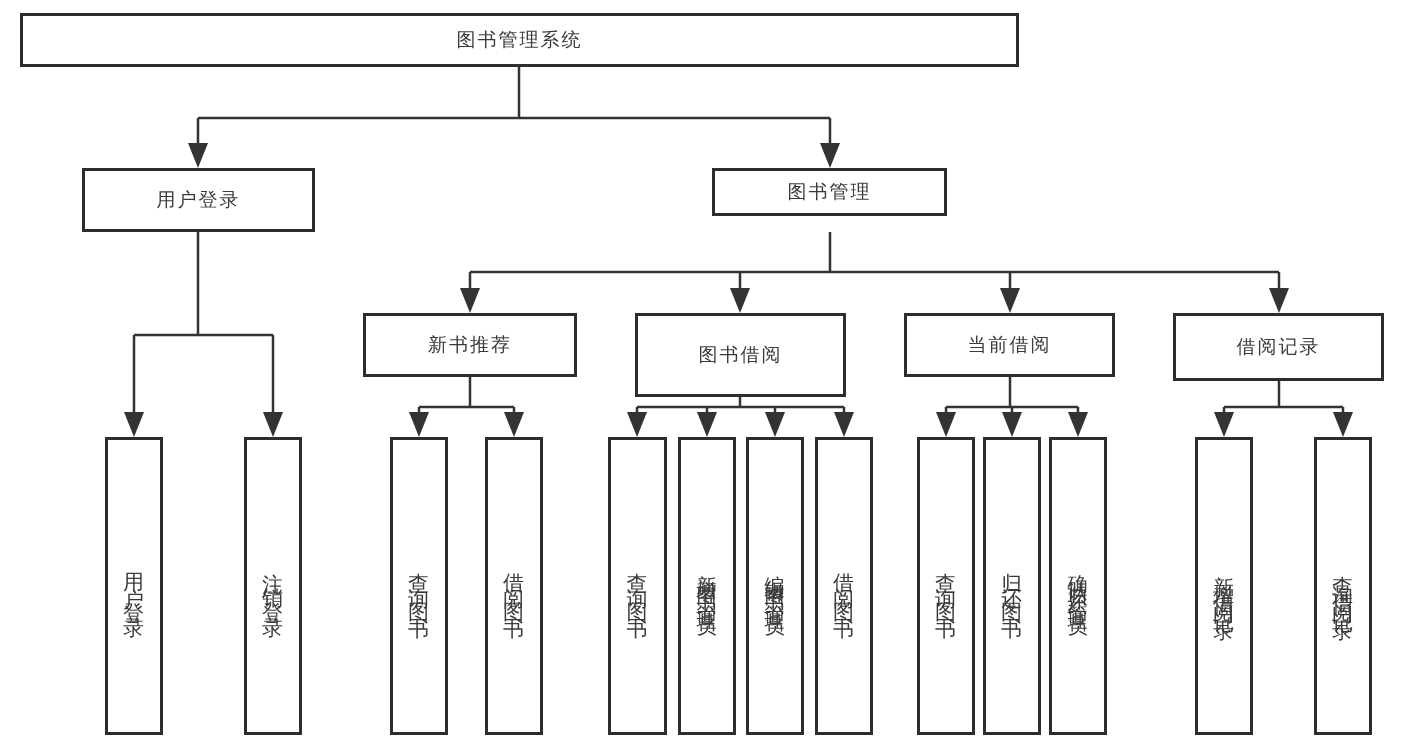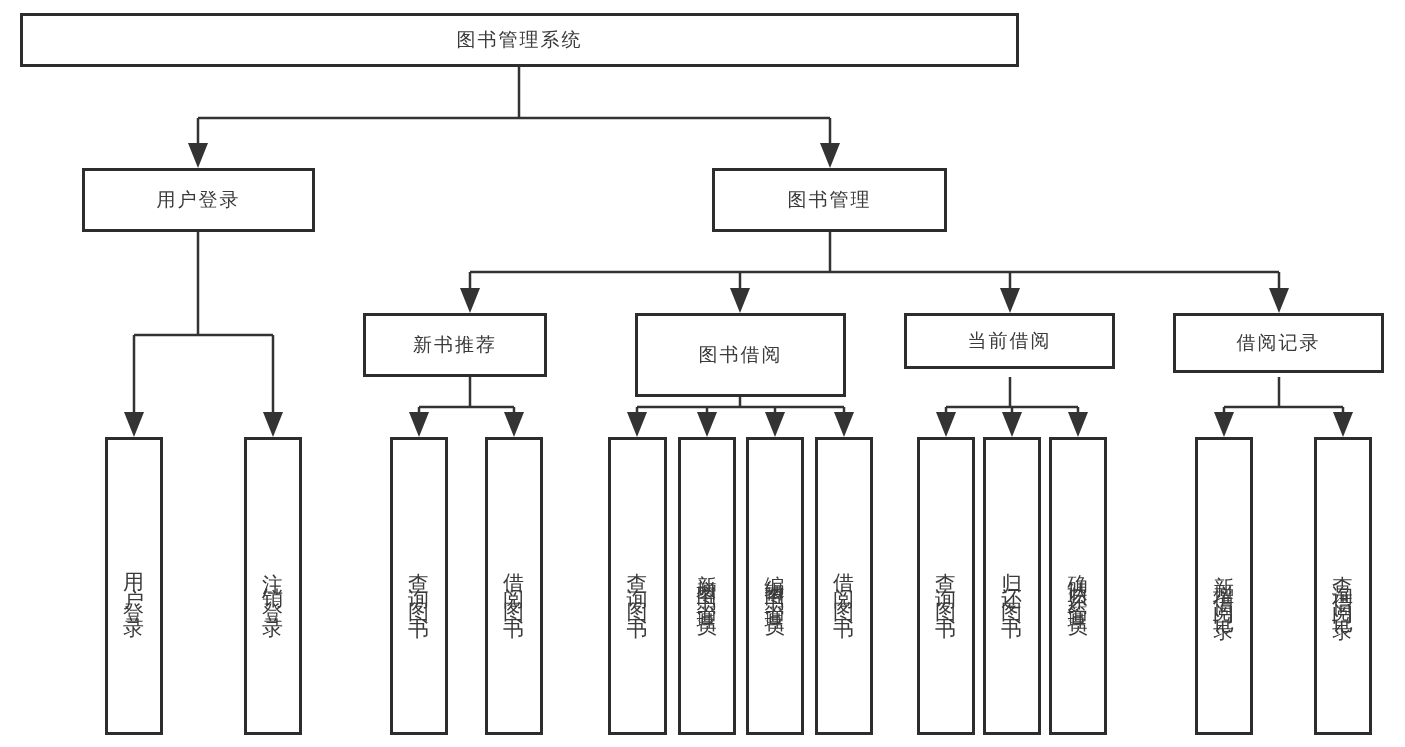--- a/index.html
+++ b/index.html
@@ -134,34 +134,34 @@
     </g>
   </svg>
 
   <div class="node root" style="left:20px; top:13px; width:999px; height:54px;">
     <span>图书管理系统</span>
   </div>
 
   <div class="node" style="left:82px; top:168px; width:233px; height:64px;">
     <span>用户登录</span>
   </div>
-  <div class="node" style="left:712px; top:168px; width:235px; height:64px;">
+  <div class="node" style="left:712px; top:168px; width:235px; height:48px;">
     <span>图书管理</span>
   </div>
 
-  <div class="node" style="left:363px; top:313px; width:184px; height:64px;">
+  <div class="node" style="left:363px; top:313px; width:214px; height:64px;">
     <span>新书推荐</span>
   </div>
   <div class="node" style="left:635px; top:313px; width:211px; height:84px;">
     <span>图书借阅</span>
   </div>
-  <div class="node" style="left:904px; top:313px; width:211px; height:56px;">
+  <div class="node" style="left:904px; top:313px; width:211px; height:64px;">
     <span>当前借阅</span>
   </div>
-  <div class="node" style="left:1173px; top:313px; width:211px; height:60px;">
+  <div class="node" style="left:1173px; top:313px; width:211px; height:68px;">
     <span>借阅记录</span>
   </div>
 
   <div class="vnode" style="left:105px; top:437px; width:58px; height:298px;">
     <span class="vtext">用户登录</span>
   </div>
   <div class="vnode" style="left:244px; top:437px; width:58px; height:298px;">
     <span class="vtext">注销登录</span>
   </div>
 

